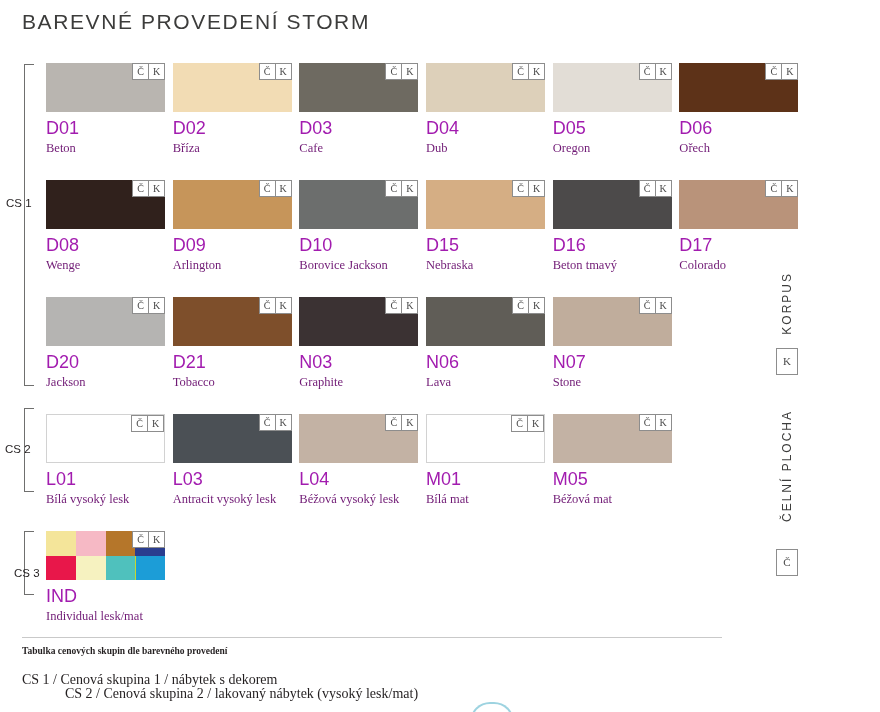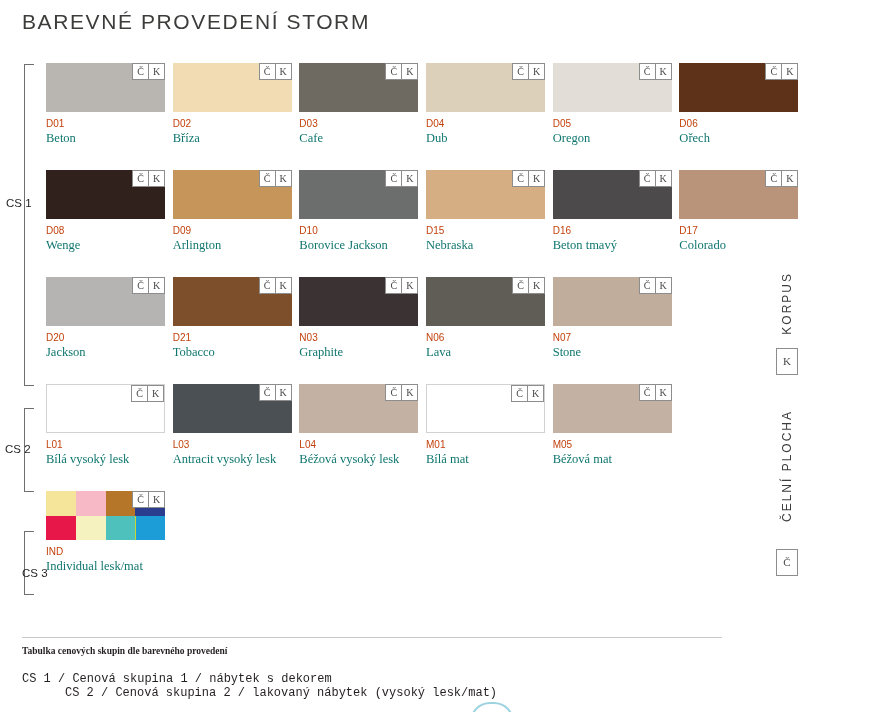--- a/index.html
+++ b/index.html
@@ -41,25 +41,25 @@
   }
   .swatch .badge span{
     width:15px;height:15px;
     font-size:10px;line-height:15px;text-align:center;
     color:#4a4a4a;
     font-family:"Liberation Serif", serif;
   }
   .swatch .badge span + span{border-left:1px solid #8d8d8d;}
 
   .code{
-    font-size:10px;margin-top:6px;color:#c2410c;
+    font-size:18px;margin-top:6px;color:#a21caf;
     font-family:"Liberation Sans", sans-serif;
   }
   .cname{
-    font-size:12.5px;margin-top:2px;color:#0f766e;
+    font-size:12.5px;margin-top:2px;color:#701a75;
     font-family:"Liberation Serif", serif;
   }
 
   
   .bracket{
     position:absolute;
     border-left:1px solid #6f6f6e;
     border-top:1px solid #6f6f6e;
     border-bottom:1px solid #6f6f6e;
     width:9px;
@@ -91,22 +91,22 @@
 
   
   .hr{
     position:absolute;left:22px;top:637px;width:700px;height:1px;background:#c9c9c9;
   }
   .ftitle{
     position:absolute;left:22px;top:646px;font-size:9.5px;font-weight:bold;color:#231f20;
     font-family:"Liberation Serif", serif;
   }
   .fline{
-    position:absolute;left:22px;font-size:12px;color:#231f20;
-    font-family:Liberation Mono, monospace;
+    position:absolute;left:22px;font-size:14px;color:#231f20;
+    font-family:Liberation Serif, serif;
   }
   .f1{top:672px;}
   .f2{top:686px;margin-left:43px;}
   .f3{top:700px;}
 
   .arc{
     position:absolute;left:470px;top:702px;width:40px;height:20px;
     border:2px solid #9dd3e0;border-bottom:none;border-radius:20px 20px 0 0;
   }
 
@@ -121,21 +121,21 @@
 
   <div class="title">BAREVNÉ PROVEDENÍ STORM</div>
 
   <div class="bracket" style="left:24px;top:64px;height:320px;"></div>
   <div class="glabel" style="left:6px;top:197px;text-align:right;">CS 1</div>
 
   <div class="bracket" style="left:24px;top:408px;height:82px;"></div>
   <div class="glabel" style="left:5px;top:443px;">CS 2</div>
 
   <div class="bracket" style="left:24px;top:531px;height:62px;"></div>
-  <div class="glabel" style="left:22px;top:567px;">CS 3</div>
+  <div class="glabel" style="left:14px;top:567px;">CS 3</div>
 
   <div class="grid">
 
     <div class="row" style="margin-bottom:24px;">
       <div class="cell">
         <div class="swatch" style="background:#b9b5b0;">
           <div class="badge">
             <span>Č</span>
             <span>K</span>
           </div>

